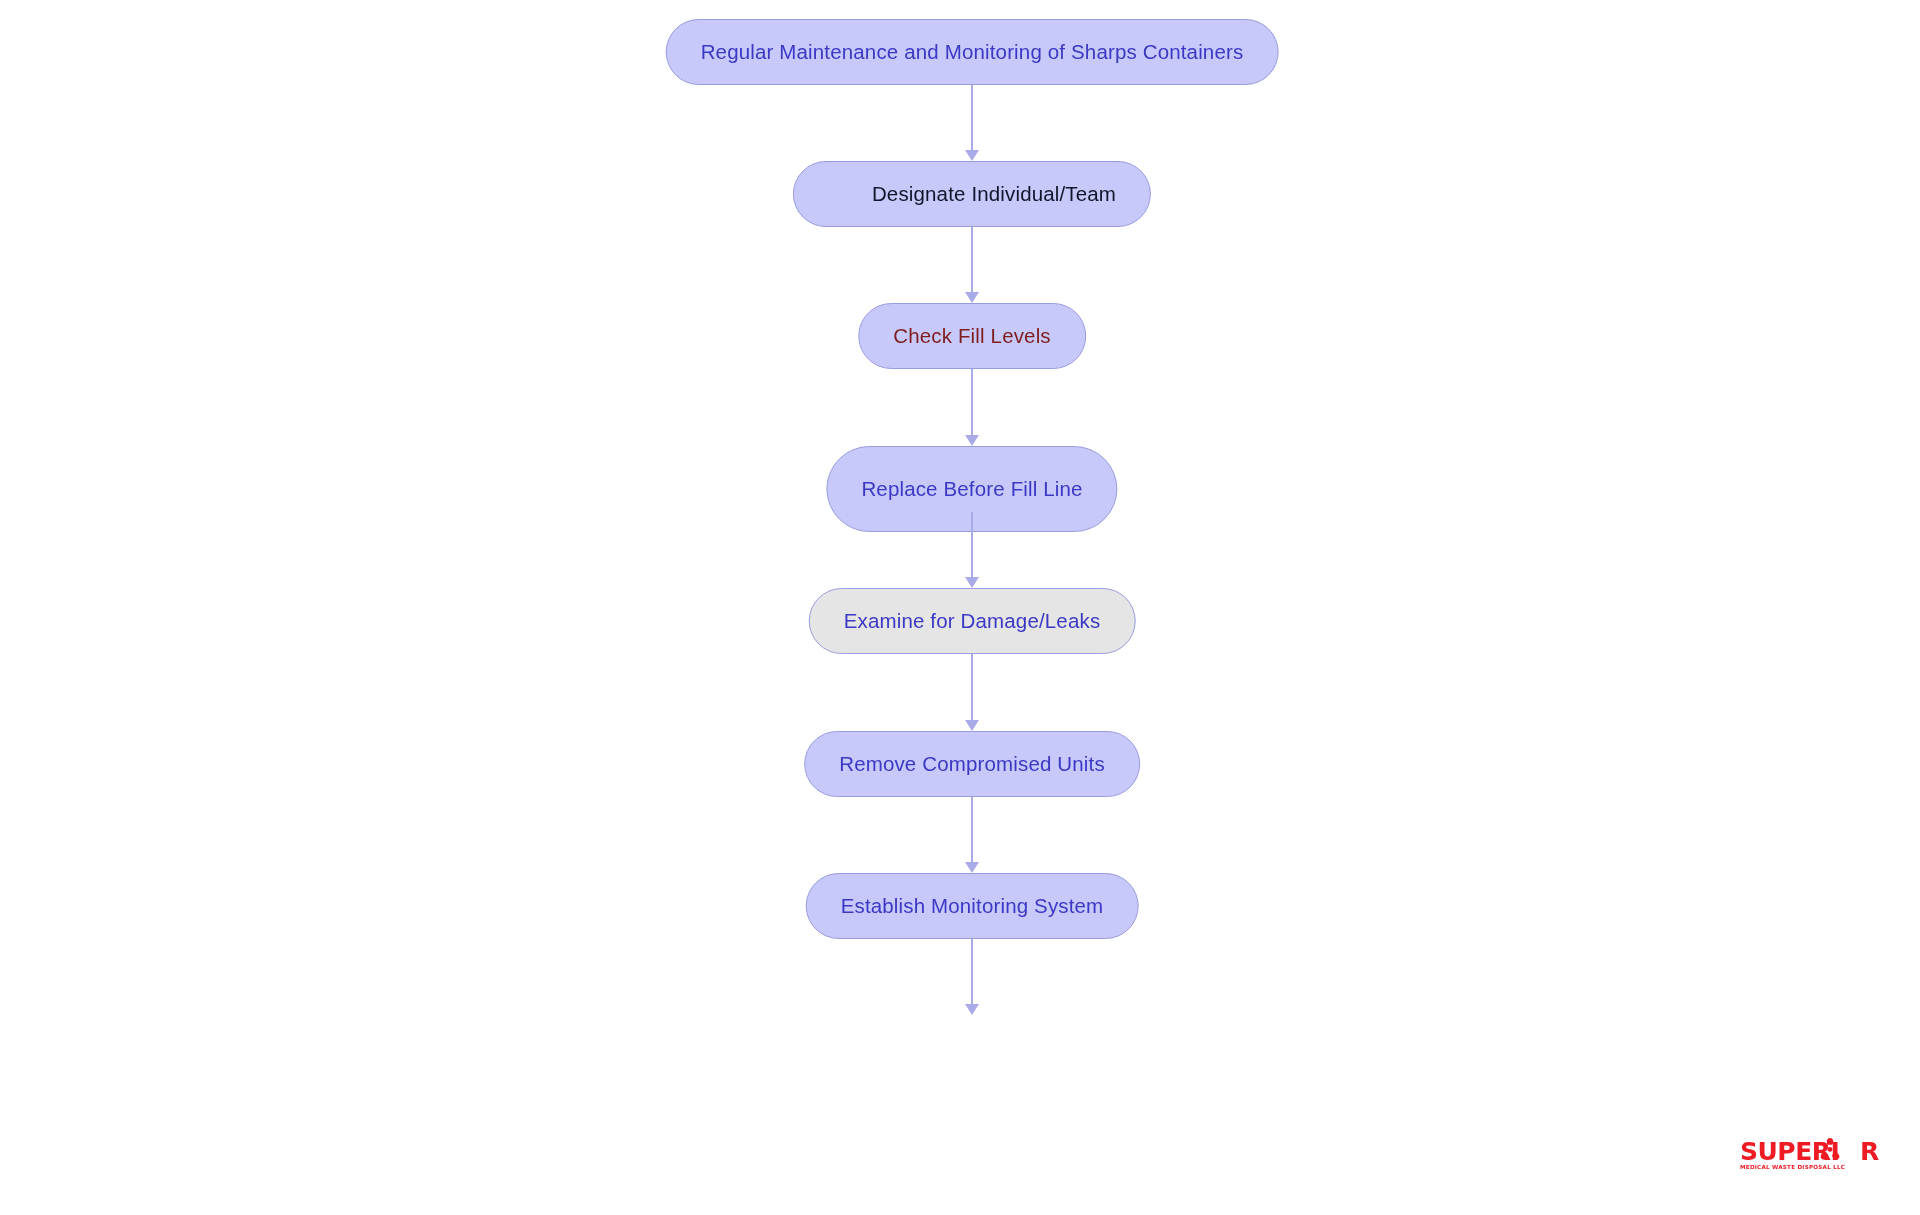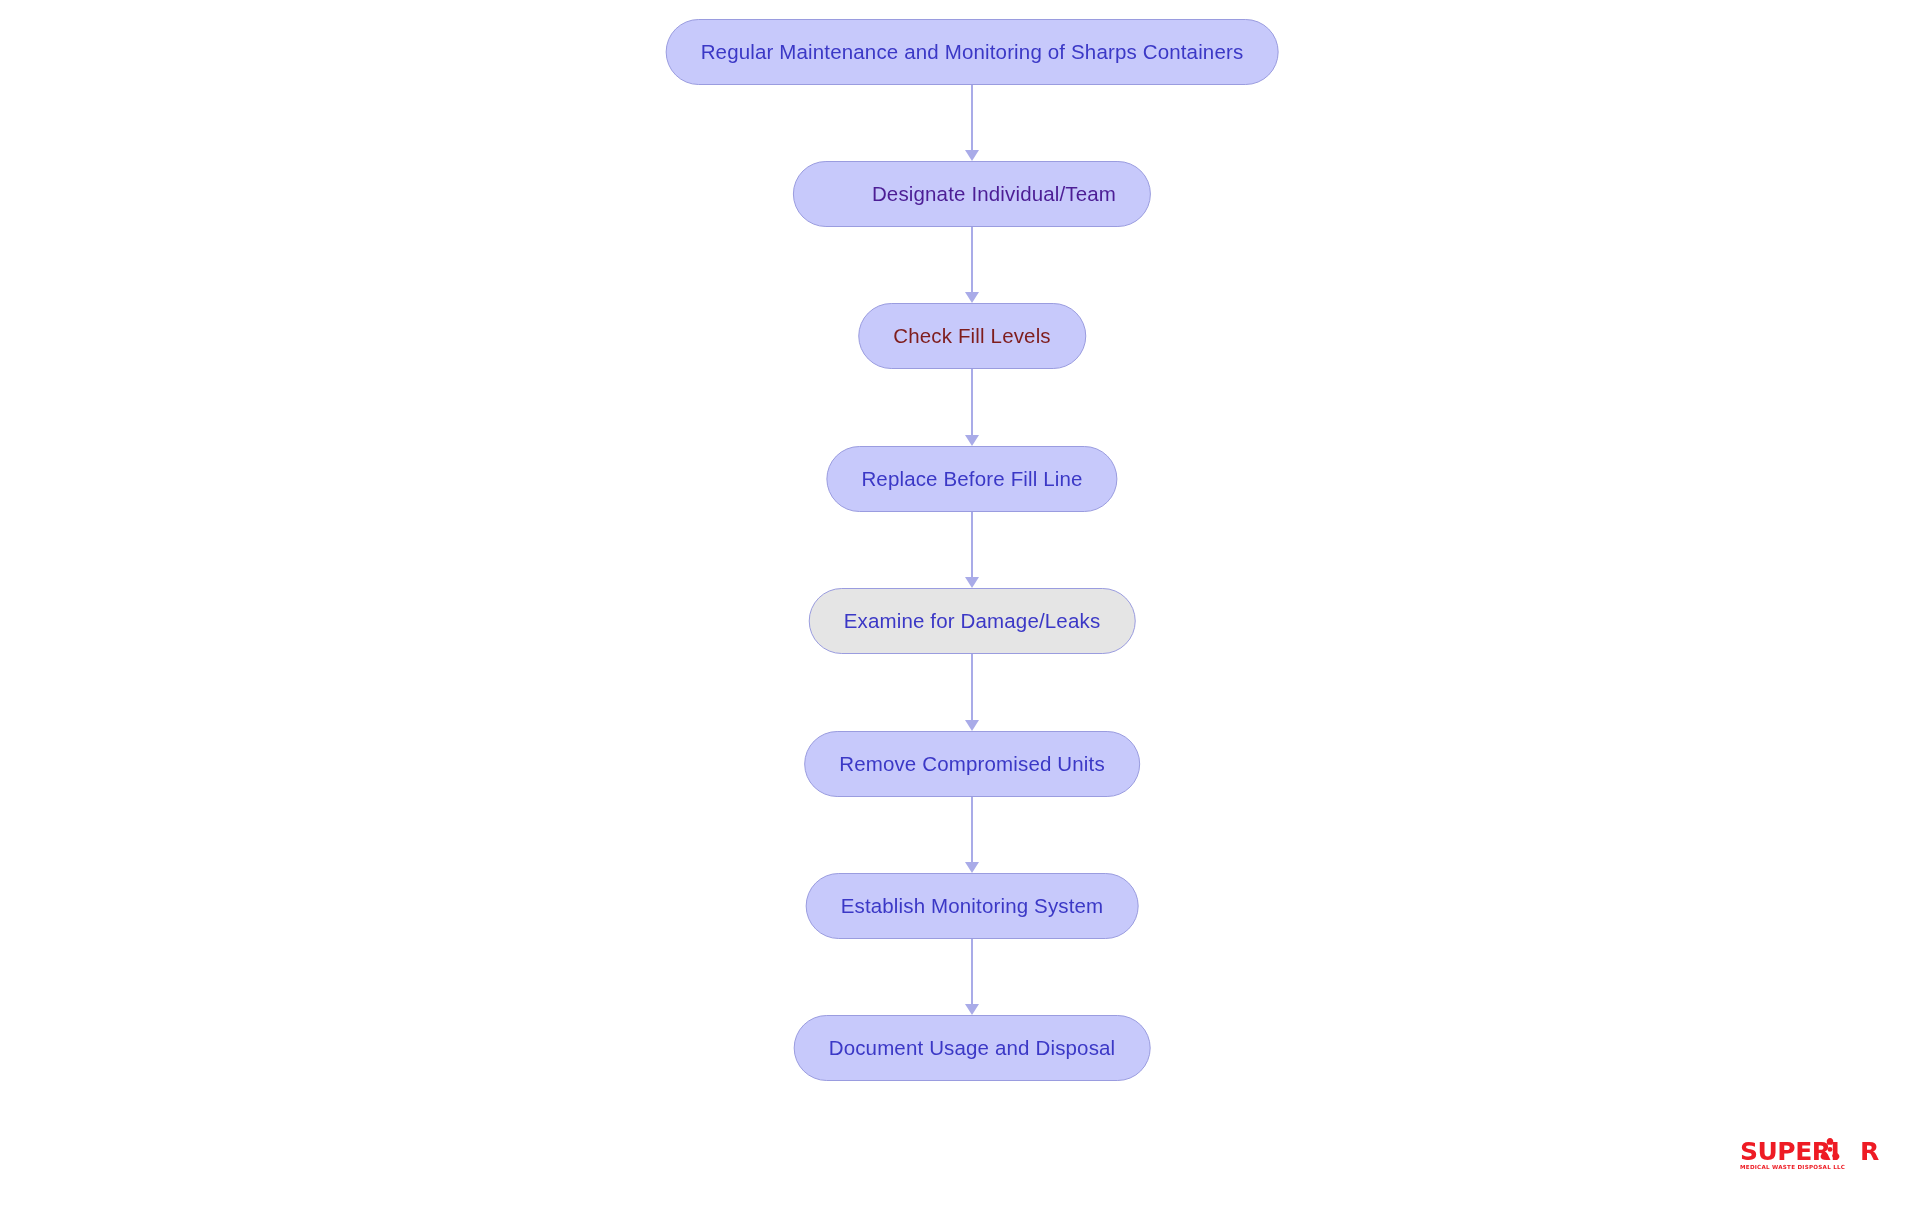--- a/index.html
+++ b/index.html
@@ -122,39 +122,36 @@
 </head>
 <body>
 
 <div id="flow-canvas">
 
   <div class="flow-column" id="nodes-layer">
       <div class="node" style="left: 972px; top: 15px; min-width: 554px; height: 66px; background: rgb(199, 201, 251); border-color: rgb(154, 156, 223);">
         <span class="node-label" style="color: rgb(59, 56, 198);">Regular Maintenance and Monitoring of Sharps Containers</span>
       </div>
       <div class="node" style="left: 972px; top: 157px; min-width: 274px; height: 66px; background: rgb(199, 201, 251); border-color: rgb(154, 156, 223);">
-        <span class="node-label" style="color: #4c1d95; margin-left: 44px;">Designate Individual/Team</span>
+        <span class="node-label" style="color: #0f172a; margin-left: 44px;">Designate Individual/Team</span>
       </div>
       <div class="node" style="left: 972px; top: 299px; min-width: 192px; height: 66px; background: rgb(199, 201, 251); border-color: rgb(154, 156, 223);">
         <span class="node-label" style="color: #7f1d1d;">Check Fill Levels</span>
       </div>
-      <div class="node" style="left: 972px; top: 442px; min-width: 250px; height: 66px; background: rgb(199, 201, 251); border-color: rgb(154, 156, 223);">
+      <div class="node" style="left: 972px; top: 442px; min-width: 250px; height: 86px; background: rgb(199, 201, 251); border-color: rgb(154, 156, 223);">
         <span class="node-label" style="color: rgb(59, 56, 198);">Replace Before Fill Line</span>
       </div>
       <div class="node" style="left: 972px; top: 584px; min-width: 285px; height: 66px; background: #e5e5e5; border-color: rgb(154, 156, 223);">
         <span class="node-label" style="color: rgb(59, 56, 198);">Examine for Damage/Leaks</span>
       </div>
       <div class="node" style="left: 972px; top: 869px; min-width: 298px; height: 66px; background: rgb(199, 201, 251); border-color: rgb(154, 156, 223);">
         <span class="node-label" style="color: rgb(59, 56, 198);">Establish Monitoring System</span>
       </div>
       <div class="node" style="left: 972px; top: 727px; min-width: 298px; height: 66px; background: rgb(199, 201, 251); border-color: rgb(154, 156, 223);">
         <span class="node-label" style="color: rgb(59, 56, 198);">Remove Compromised Units</span>
-      </div>
-      <div class="node" style="left: 972px; top: 1011px; min-width: 312px; height: 66px; background: rgb(199, 201, 251); border-color: rgb(154, 156, 223);">
-        <span class="node-label" style="color: rgb(59, 56, 198);">Document Usage and Disposal</span>
       </div>
     </div>
   <div class="flow-column" id="edges-layer">
       <div class="connector" style="left: 972px; top: 81px; height: 76px;">
         <div class="stem" style="height: 66px; background: rgb(169, 171, 232);"></div>
         <div class="head" style="top: 65px; border-top-color: rgb(169, 171, 232);"></div>
       </div>
       <div class="connector" style="left: 972px; top: 223px; height: 76px;">
         <div class="stem" style="height: 66px; background: rgb(169, 171, 232);"></div>
         <div class="head" style="top: 65px; border-top-color: rgb(169, 171, 232);"></div>

